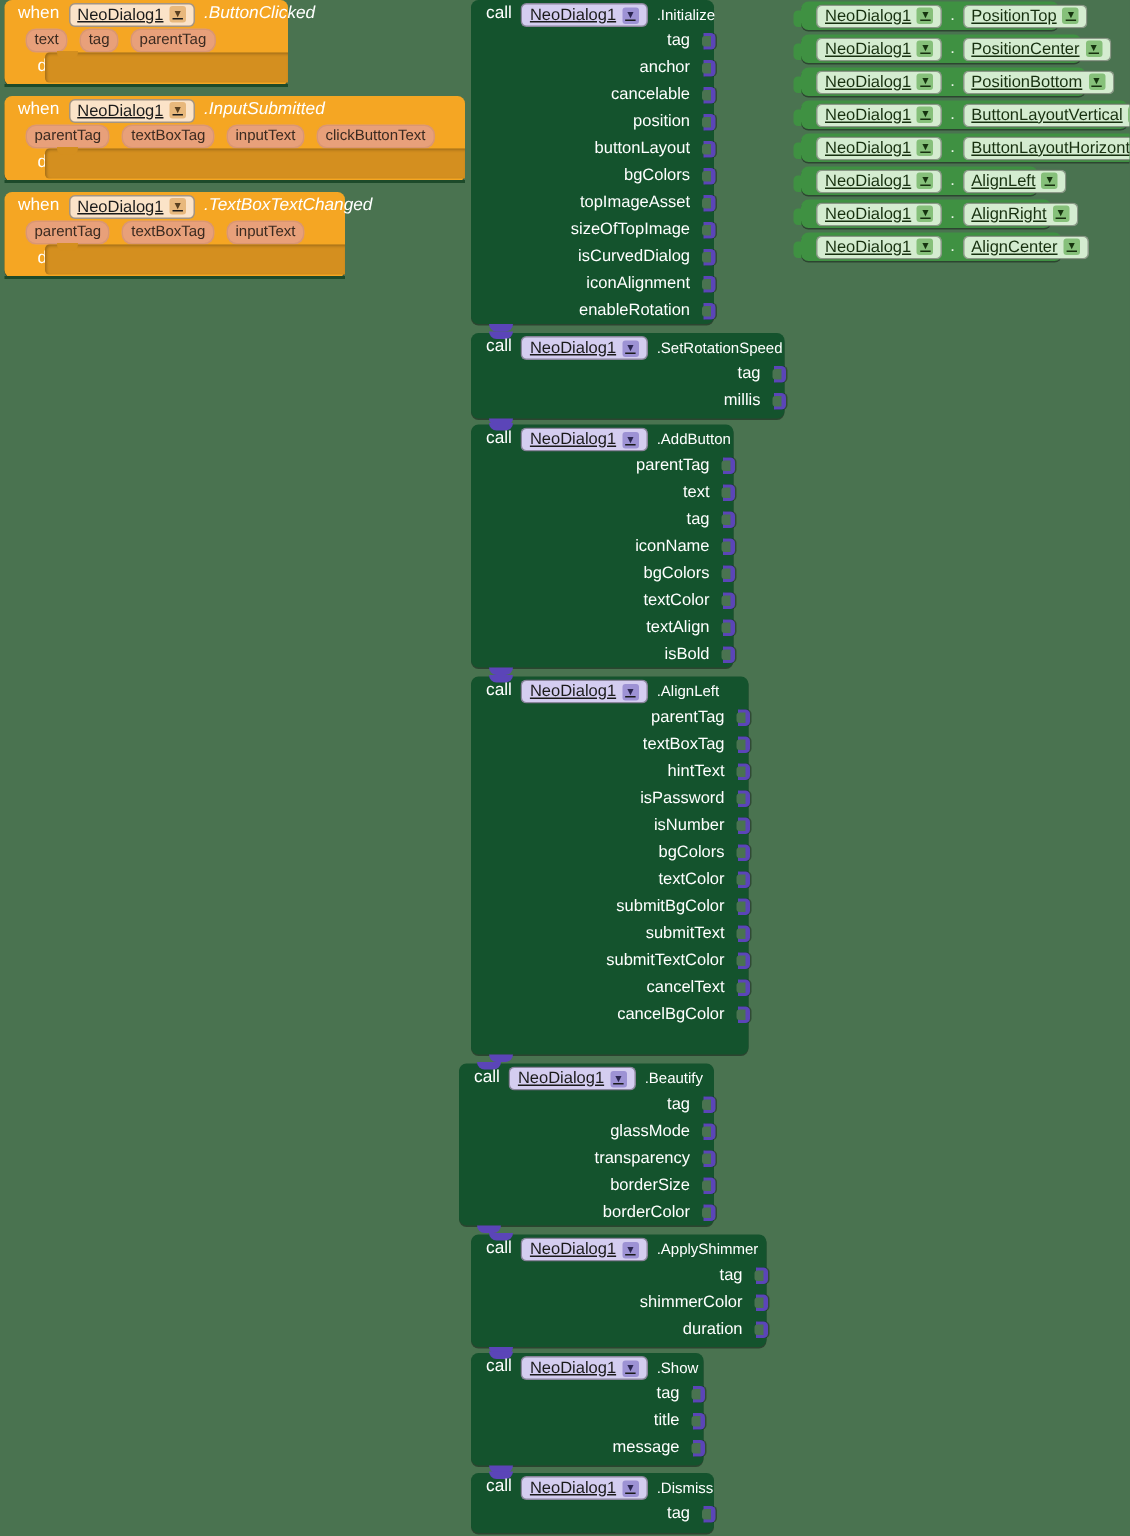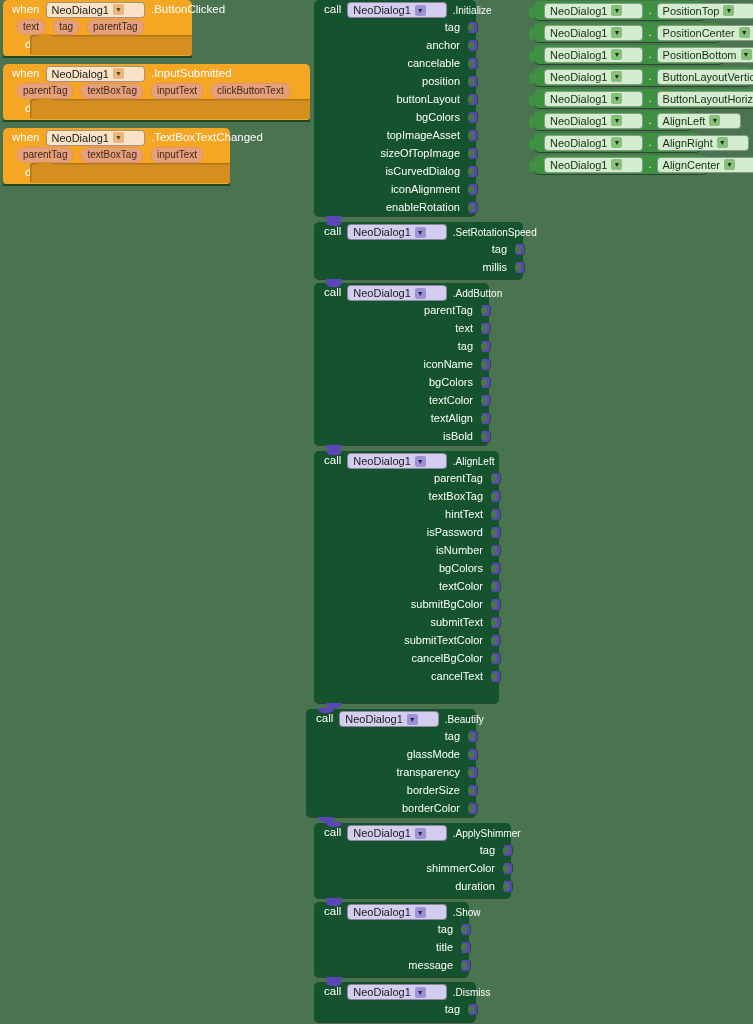--- a/index.html
+++ b/index.html
@@ -32,21 +32,21 @@
   }
   .evt .row2{
     position:absolute;left:14px;top:19px;height:15px;
     display:flex;align-items:center;gap:8px;white-space:nowrap;
   }
   .evt .doRow{
     position:absolute;left:10px;bottom:3px;height:19px;
     display:flex;align-items:center;margin-left:12px;
   }
   .kw{color:#ffffff;font-size:11.5px;line-height:11.5px;}
-  .evtname{color:#ffffff;font-size:11.5px;line-height:11.5px;}
+  .evtname{color:#ffffff;font-size:11.5px;line-height:11.5px;font-style:italic;}
   .param{
     background:#e8a07a;color:#3a2a20;font-size:10px;line-height:10px;
     padding:3px 6px 3px 6px;border-radius:7px;white-space:nowrap;
     box-shadow:inset 0 0 0 1px rgba(0,0,0,.06);
   }
   
   .socket-stmt{
     position:absolute;
     background:#d48f1f;
     border-radius:3px 0 0 3px;
@@ -56,23 +56,24 @@
     content:"";position:absolute;left:8px;top:-1px;width:14px;height:5px;
     background:#d48f1f;border-radius:0 0 4px 4px;
   }
   .evt .foot{
     position:absolute;left:0;bottom:-1px;height:2px;background:#1d4a2a;
   }
 
   
   .fld{
     display:inline-flex;align-items:center;gap:4px;
-    border-radius:4px;padding:1px 20px 1px 5px;
+    border-radius:4px;padding:1px 5px 1px 5px;
     font-size:11px;line-height:12px;white-space:nowrap;
     border:1px solid rgba(0,0,0,.35);
+    text-decoration:underline;
   }
   .fld.light{background:#fbe3c8;color:#1a1a1a;}
   .fld.lilac{background:#d4cdf0;color:#1a1a1a;}
   .fld.mint{background:#d4ecd0;color:#17300f;}
   .caret{
     width:11px;height:11px;border-radius:2px;
     display:inline-flex;align-items:center;justify-content:center;
     font-size:7px;line-height:7px;
   }
   .fld.light .caret{background:#e8b87c;color:#5a4020;}
@@ -453,27 +454,27 @@
               <i></i>
             </span>
           </div>
         <div class="arg">
             <span>submitTextColor</span>
             <span class="sock">
               <i></i>
             </span>
           </div>
         <div class="arg">
+            <span>cancelText</span>
+            <span class="sock">
+              <i></i>
+            </span>
+          </div>
+        <div class="arg">
             <span>cancelBgColor</span>
-            <span class="sock">
-              <i></i>
-            </span>
-          </div>
-        <div class="arg">
-            <span>cancelText</span>
             <span class="sock">
               <i></i>
             </span>
           </div>
       </div>
       <div class="botnotch"></div>
     </div>
   </div>
 
   <div class="blk call" style="left:306px;top:709px;width:170px;height:108px;">

